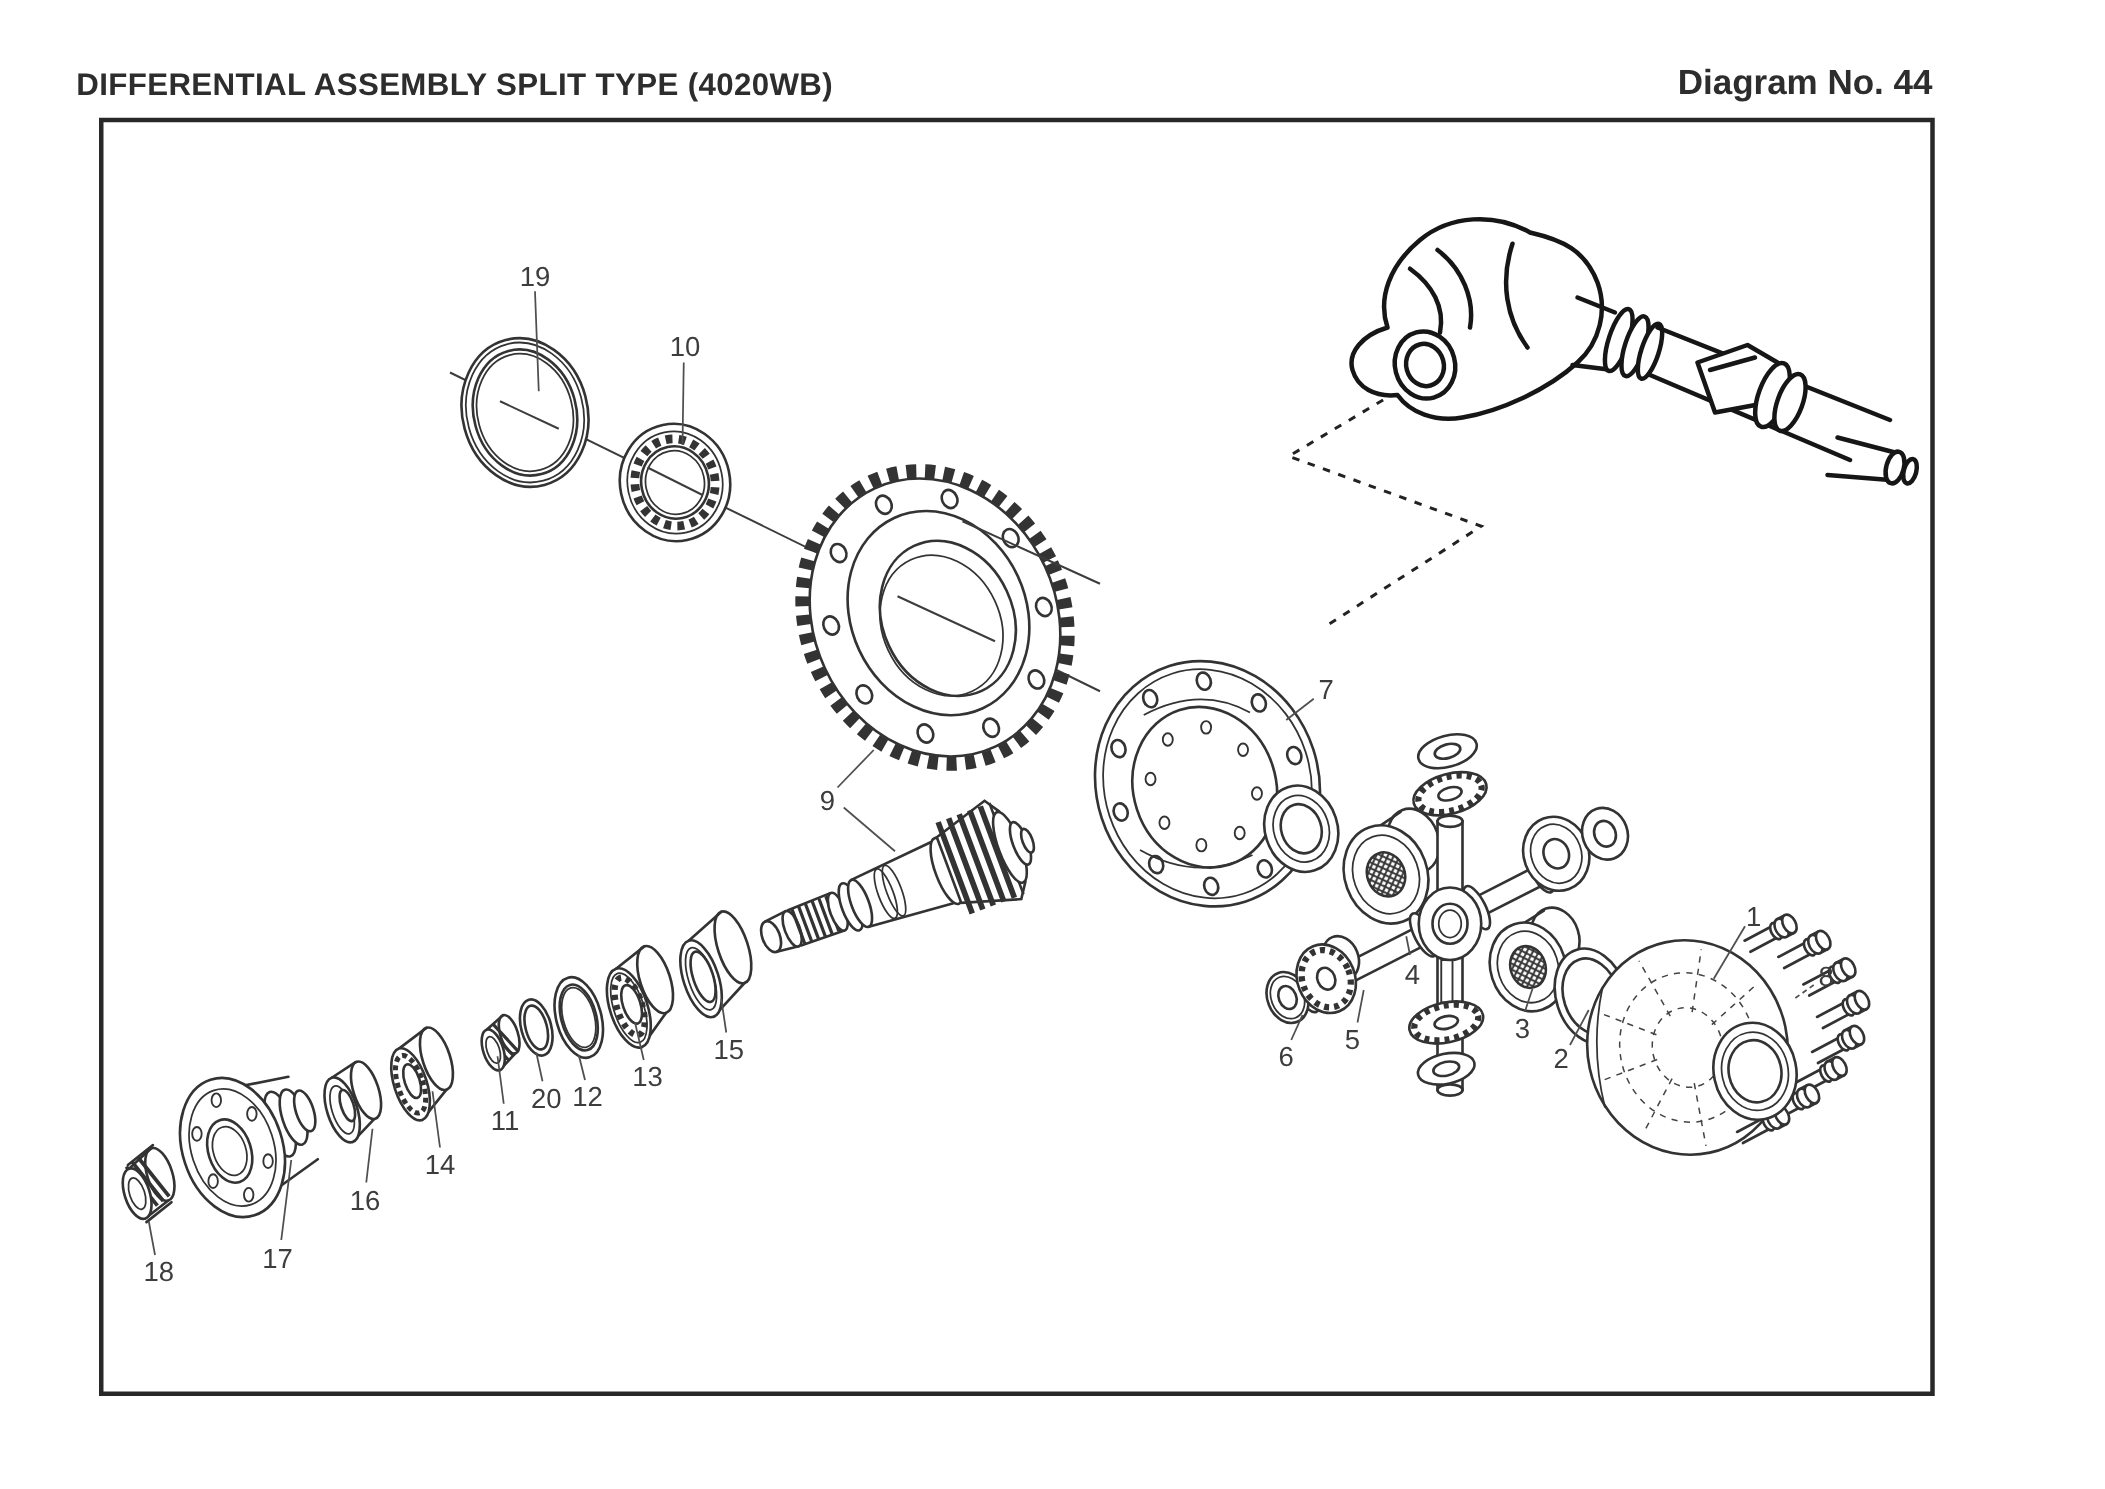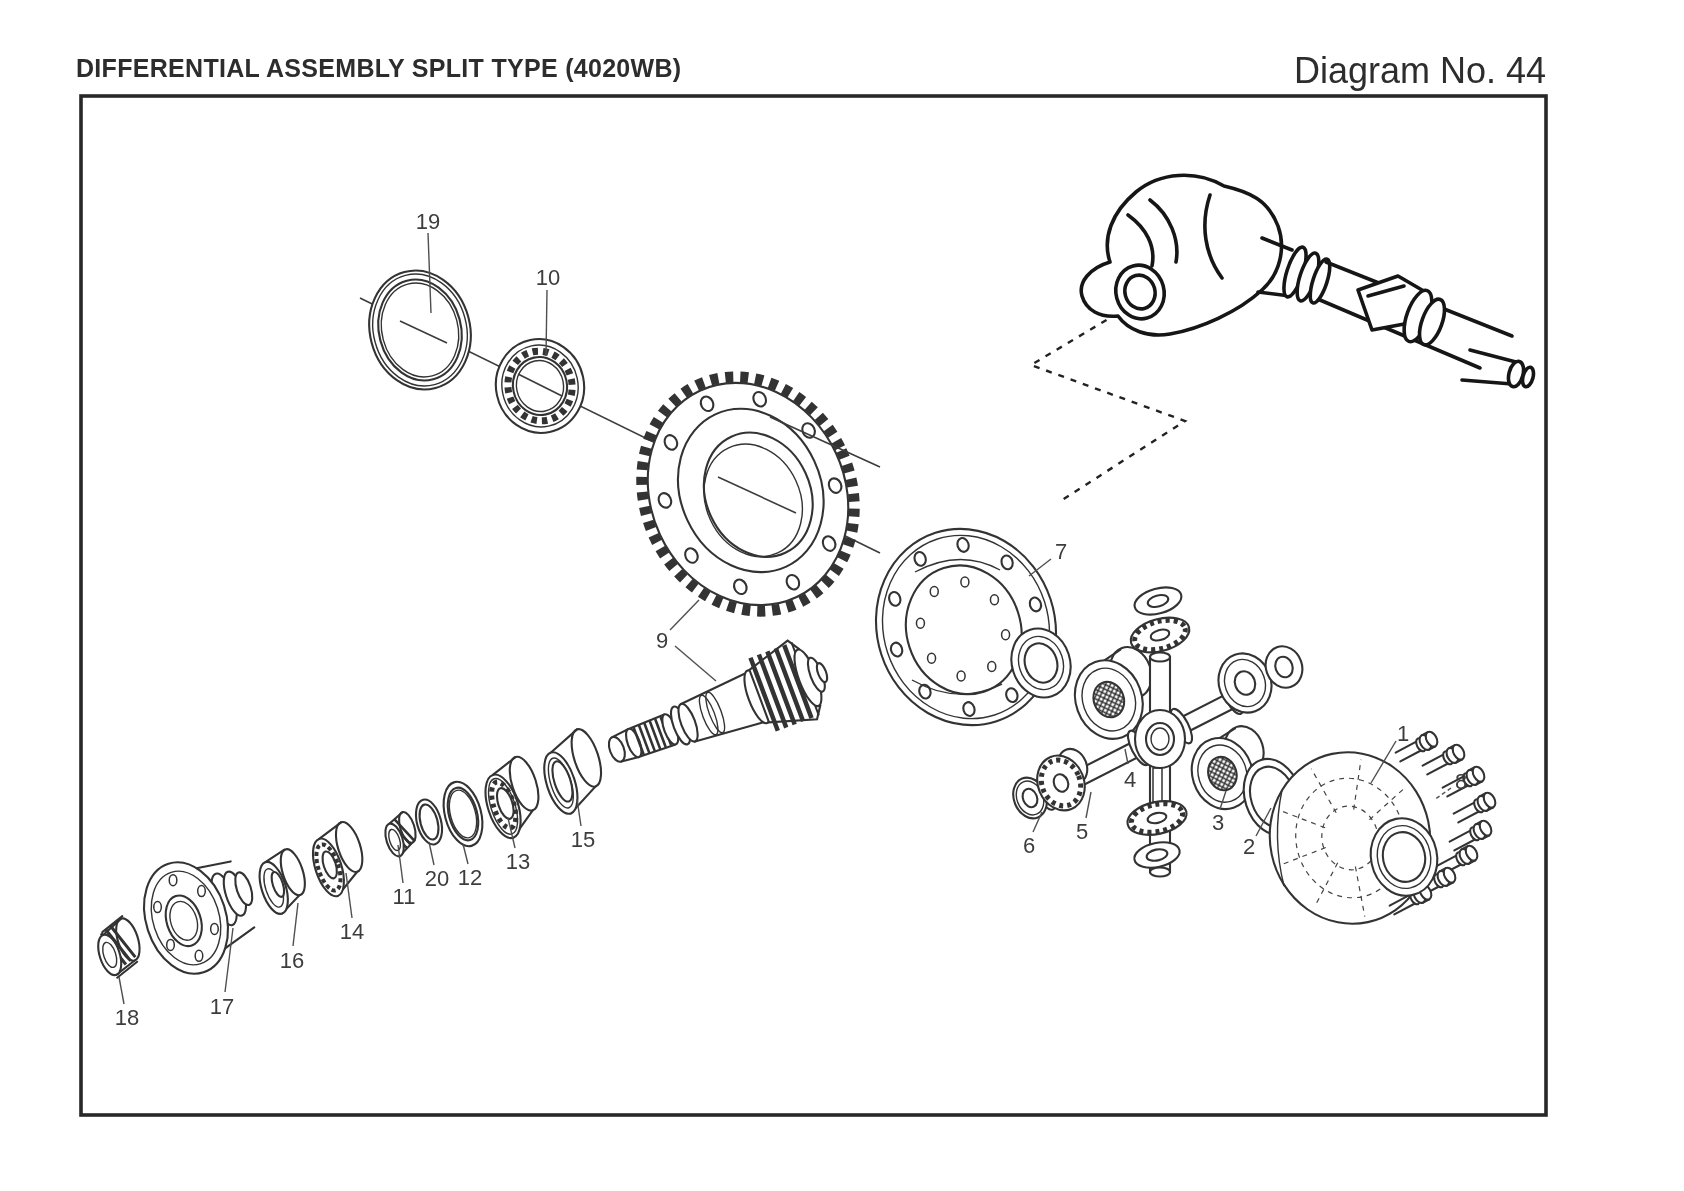--- a/index.html
+++ b/index.html
@@ -1,20 +1,20 @@
 <!DOCTYPE html>
 <html><head>
 <meta charset="utf-8">
 <style>
   html,body{margin:0;padding:0;background:#ffffff;}
   .page{position:relative;width:1684px;height:1191px;background:#fff;overflow:hidden;
         font-family:"Liberation Sans",sans-serif;}
-  .title{position:absolute;left:76px;top:54px;font-size:25px;font-weight:bold;
+  .title{position:absolute;left:61px;top:54px;font-size:25px;font-weight:bold;
          color:#2d2d2d;letter-spacing:.3px;}
-  .diagram-no{position:absolute;right:138px;top:50px;font-size:36px;font-weight:normal;color:#2d2d2d;}
+  .diagram-no{position:absolute;right:138px;top:50px;font-size:28px;font-weight:bold;color:#2d2d2d;}
   svg{position:absolute;left:0;top:0;}
   .plbl{font-size:22px;fill:#3d3d3d;text-anchor:middle;}
   .ln  {stroke:#333;stroke-width:2.1;fill:none;stroke-linecap:round;}
   .lnf {stroke:#333;stroke-width:2.1;fill:#fff;}
   .thin{stroke:#333;stroke-width:1.4;fill:none;}
   .thinf{stroke:#333;stroke-width:1.5;fill:#fff;}
   .teeth{stroke:#333;fill:none;}
   .hv  {stroke:#161616;stroke-width:3.6;fill:none;stroke-linejoin:round;stroke-linecap:round;}
   .hvf {stroke:#161616;stroke-width:3.6;fill:#fff;stroke-linejoin:round;}
   .leader{stroke:#4f4f4f;stroke-width:1.4;fill:none;}

